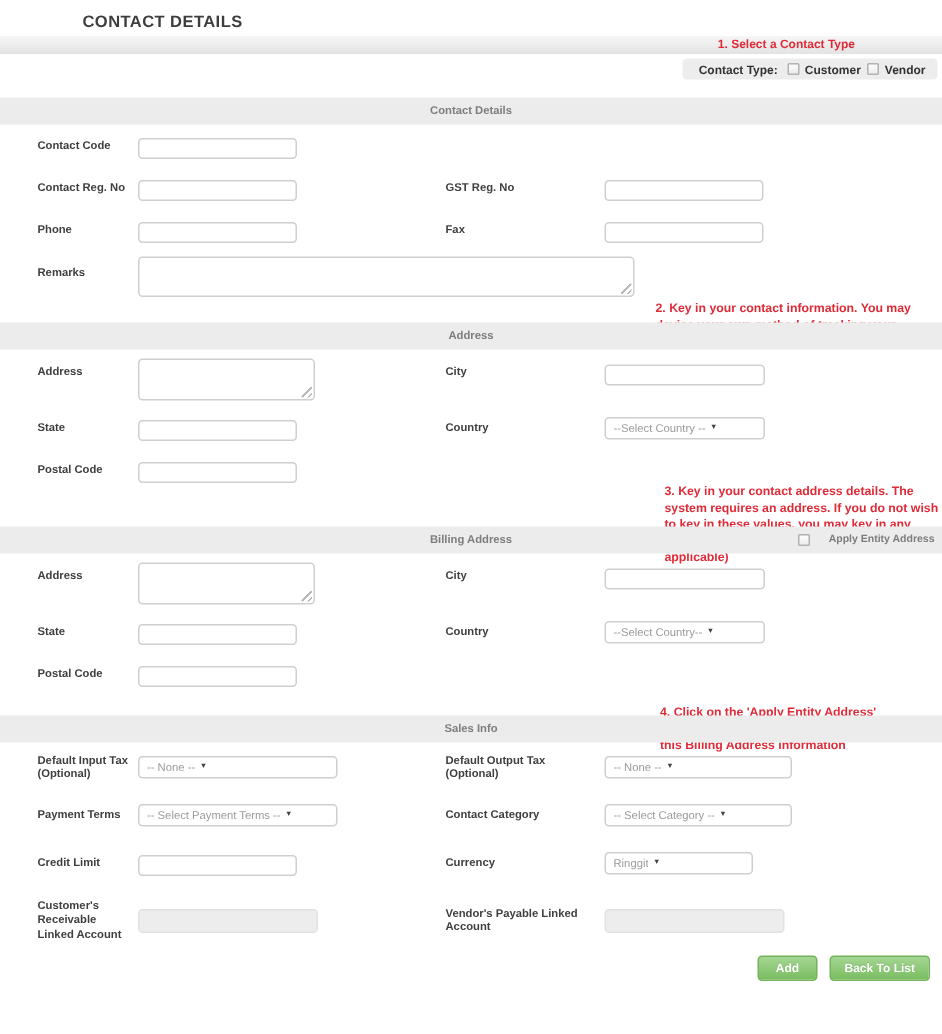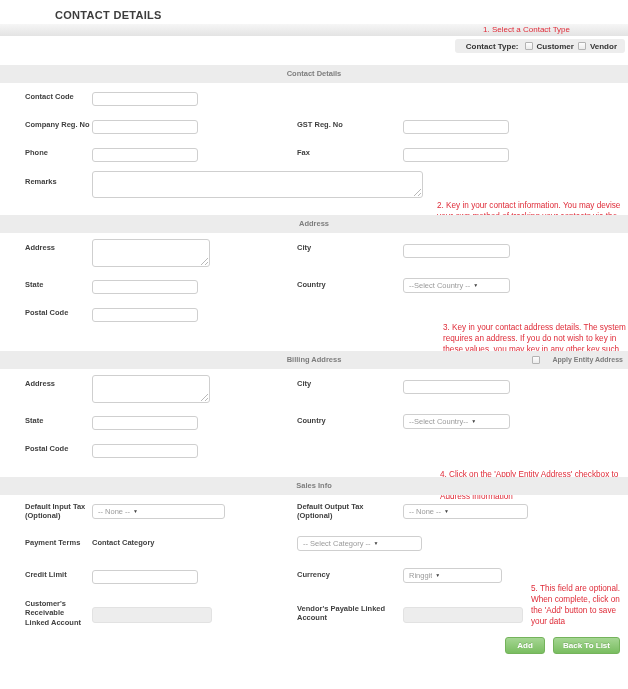--- a/index.html
+++ b/index.html
@@ -3,21 +3,21 @@
 <meta charset="utf-8">
 <style>
   * { margin:0; padding:0; box-sizing:border-box; }
   body { background:#fff; font-family:"Liberation Sans", sans-serif; }
   .page { position:relative; width:628px; height:689px; background:#fff; overflow:hidden; color:#3d3d3d; }
 
   
   .topzone { height:24px; }
   .page-title { padding:9px 0 0 55px; font-size:11px; font-weight:bold; color:#3d3d3d; letter-spacing:.3px; }
   .band { height:12px; background:linear-gradient(#f6f6f6,#e3e3e3); }
-  .note { position:absolute; color:#df2b38; font-weight:normal; font-size:8.2px; line-height:11px; }
+  .note { position:absolute; color:#df2b38; font-weight:bold; font-size:8.2px; line-height:11px; }
   .note1 { top:24px; right:58px; font-size:8px; }
   .ctype-zone { height:22px; }
   .ctype-bar { margin:3px 3px 0 auto; width:170px; height:14px; background:#ededed; border-radius:3px;
                display:flex; align-items:center; justify-content:flex-end; padding-right:8px; gap:4px; }
   .ct-label { font-size:8px; font-weight:bold; color:#333; margin-right:2px; }
   .ct-option { font-size:8px; font-weight:bold; color:#333; }
   .checkbox { width:8px; height:8px; border:1px solid #b3b3b3; border-radius:1px;
               background:linear-gradient(#fdfdfd,#ececec); display:inline-block; cursor:pointer; }
 
   
@@ -96,21 +96,21 @@
 
   <div class="row">
     <div class="lbl nowrap">Contact Code</div>
     <div><input class="txt" style=""></div>
     <div></div>
       <div></div>
   </div>
 
 
   <div class="row">
-    <div class="lbl nowrap">Company Reg. No</div>
+    <div class="lbl nowrap">Contact Reg. No</div>
     <div><input class="txt" style=""></div>
     <div class="lbl nowrap">GST Reg. No</div>
     <div><input class="txt" style=""></div>
   </div>
 
   <div class="row">
     <div class="lbl nowrap">Phone</div>
     <div><input class="txt" style=""></div>
     <div class="lbl nowrap">Fax</div>
     <div><input class="txt" style=""></div>
@@ -219,41 +219,46 @@
     <div>
       <div class="select sel-w125">
         <span class="sel-txt">-- None --</span>
         <span class="caret">▼</span>
       </div>
     </div>
   </div>
 
   <div class="row h32">
     <div class="lbl nowrap">Payment Terms</div>
+    <div>
+      <div class="select sel-w133">
+        <span class="sel-txt">-- Select Payment Terms --</span>
+        <span class="caret">▼</span>
+      </div>
+    </div>
     <div class="lbl nowrap">Contact Category</div>
     <div>
       <div class="select sel-w125">
         <span class="sel-txt">-- Select Category --</span>
         <span class="caret">▼</span>
       </div>
     </div>
   </div>
 
   <div class="row h32">
     <div class="lbl nowrap">Credit Limit</div>
     <div><input class="txt" style=""></div>
     <div class="lbl nowrap">Currency</div>
     <div>
       <div class="select sel-w99">
         <span class="sel-txt">Ringgit</span>
         <span class="caret">▼</span>
       </div>
     </div>
   </div>
-  <div class="note note5">5. This field are optional. When complete, click on the 'Add' button to save your data</div>
 
   <div class="row h44">
     <div class="lbl">Customer's Receivable Linked Account</div>
     <div><input class="txt disabled" disabled="" style=""></div>
     <div class="lbl">Vendor's Payable Linked Account</div>
     <div><input class="txt disabled" disabled="" style=""></div>
   </div>
 
   <div class="footer">
     <button class="btn btn-add">Add</button>

